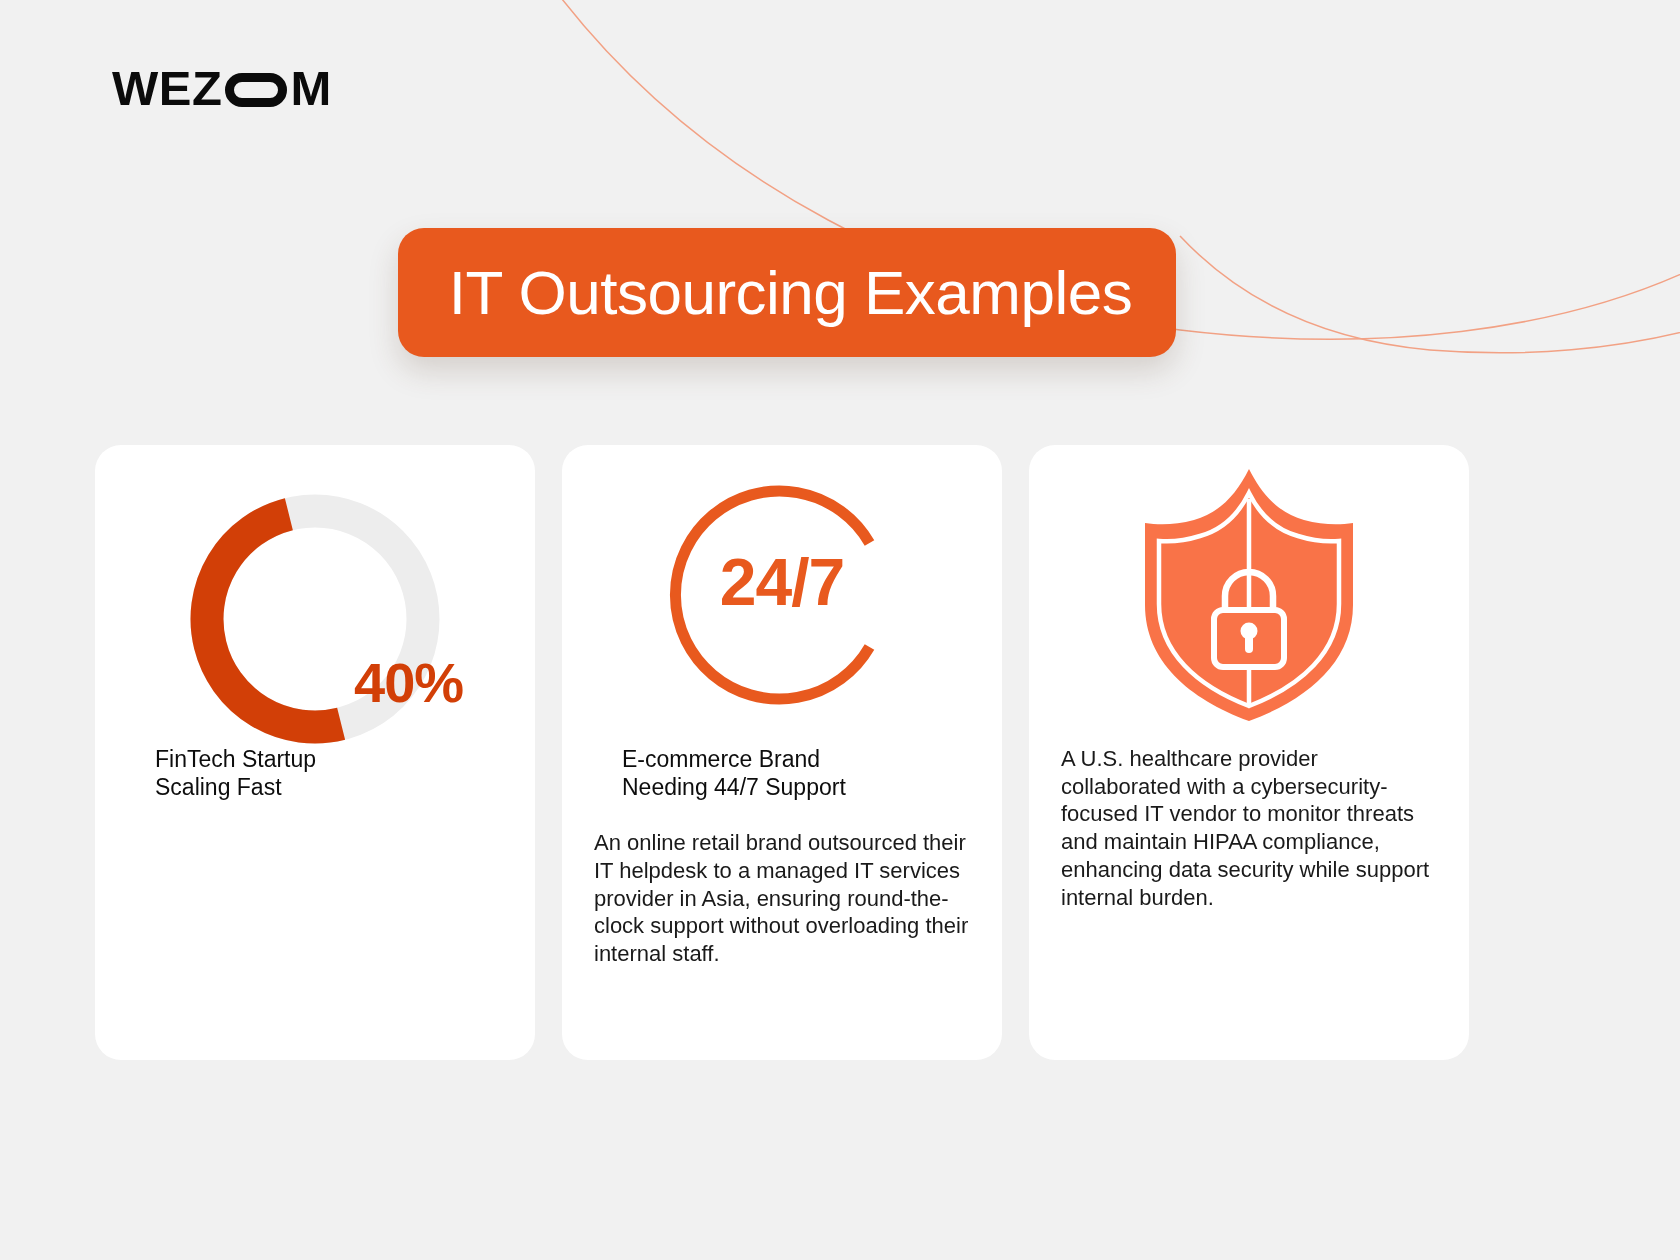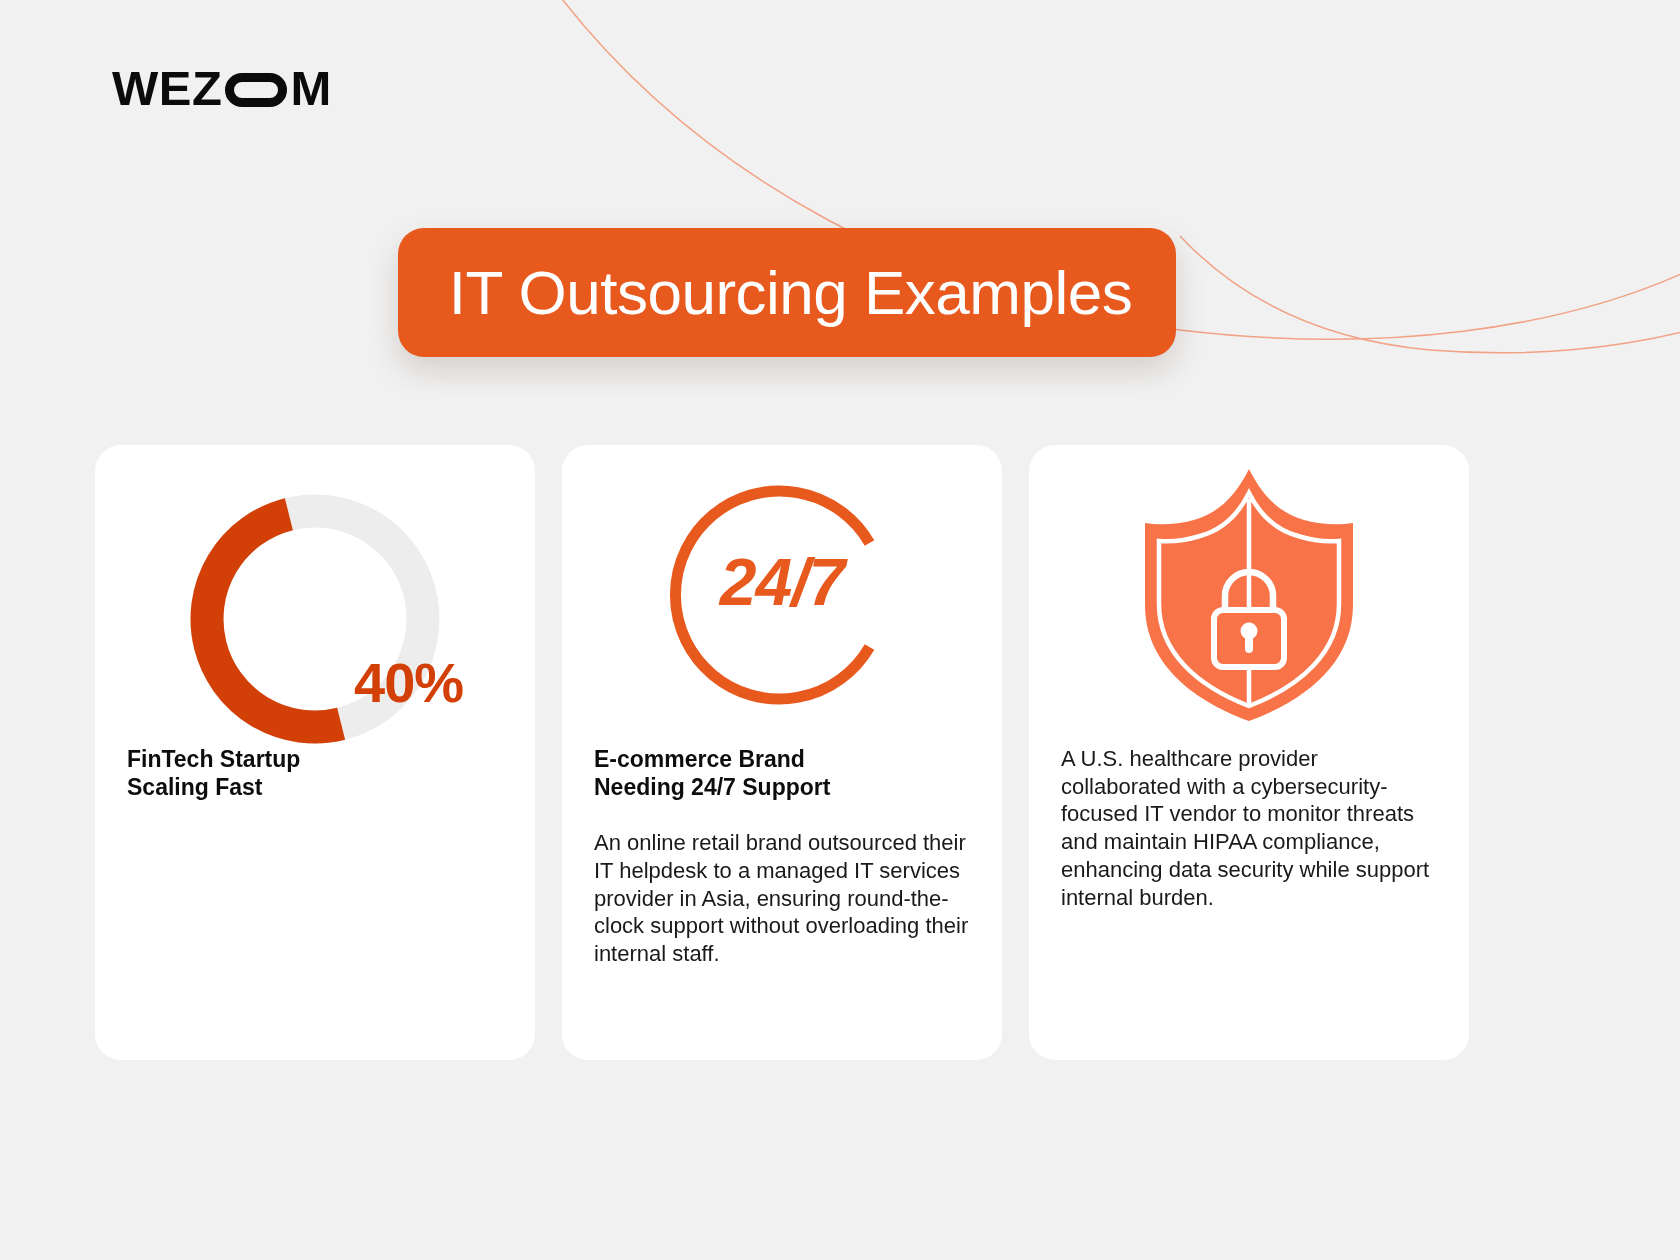--- a/index.html
+++ b/index.html
@@ -103,25 +103,26 @@
   }
   .card-visual {
     height: 300px;
     display: flex;
     align-items: center;
     justify-content: center;
     position: relative;
   }
   .card-title {
     font-size: 23px;
-    font-weight: bold;
+    font-weight: normal;
     line-height: 1.22;
     color: #0D0D0D;
     white-space: pre-line;
     margin-bottom: 28px;
+    margin-left: 28px;
   }
   .card-body {
     font-size: 22px;
     line-height: 1.26;
     color: #1A1A1A;
   }
 
   
   .donut-wrap {
     position: relative;
@@ -149,21 +150,20 @@
   .ring-label {
     position: absolute;
     left: 0; right: 0;
     top: 84px;
     text-align: center;
     font-size: 66px;
     font-weight: bold;
     color: #E8591E;
     letter-spacing: -1px;
     line-height: 1;
-    font-style: italic;
   }
 
   
   .shield-wrap {
     width: 240px;
     height: 260px;
   }
 </style>
 </head>
 <body>
@@ -207,21 +207,21 @@
     <div class="card-visual">
       <div class="ring-wrap">
         <svg width="260" height="260" viewBox="0 0 260 260" xmlns="http://www.w3.org/2000/svg">
 
           <path d="M 217.5 78 A 104 104 0 1 0 217.5 182" fill="none" stroke="#E8591E" stroke-width="11" stroke-linecap="butt"></path>
         </svg>
         <span class="ring-label">24/7</span>
       </div>
     </div>
     <div class="card-title">E-commerce Brand
-Needing 24/7 Support</div>
+Needing 44/7 Support</div>
     <div class="card-body">An online retail brand outsourced their IT helpdesk to a managed IT services provider in Asia, ensuring round-the-clock support without overloading their internal staff.</div>
   </div>
 
   <div class="card">
     <div class="card-visual">
       <svg class="shield-wrap" viewBox="0 0 240 260" xmlns="http://www.w3.org/2000/svg">
 
         <path d="M 120 4
                  C 133 30 150 48 175 55
                  C 193 60 210 60 224 58

